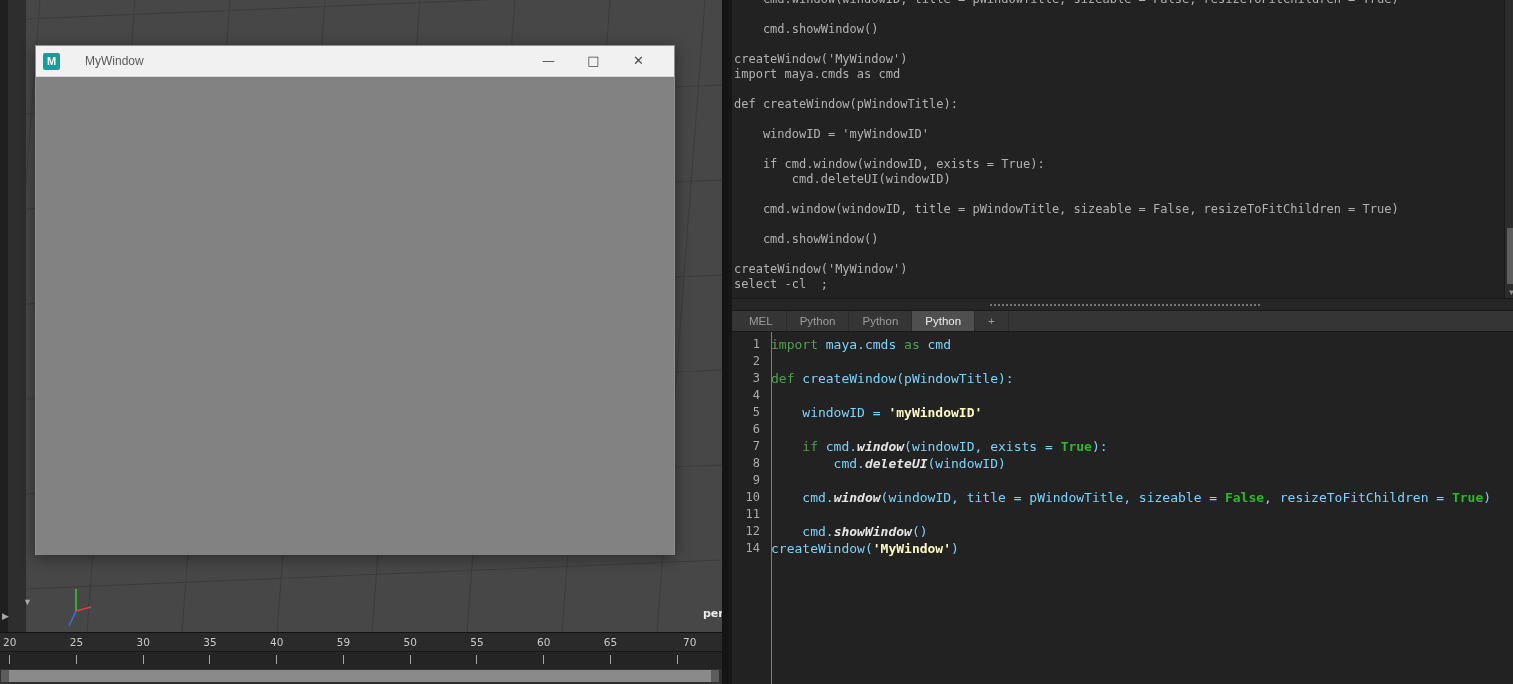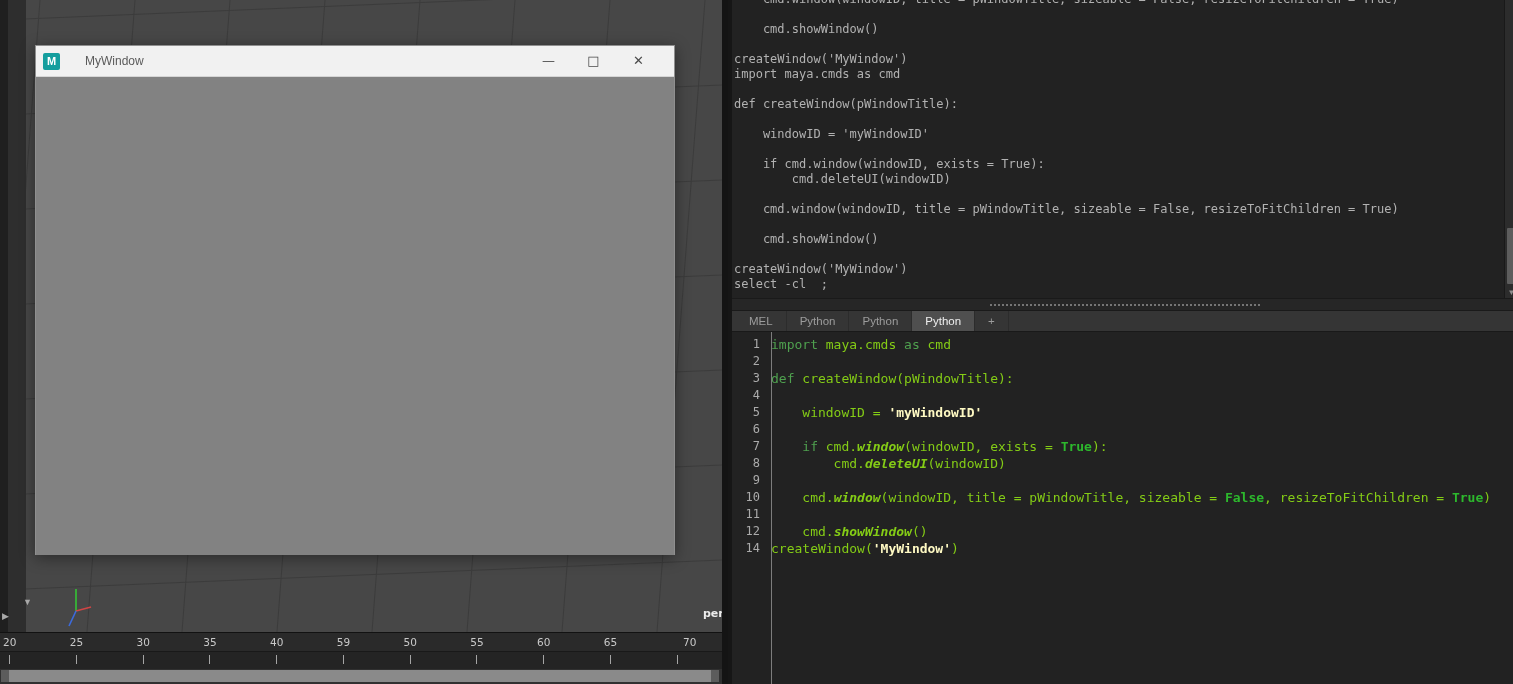--- a/index.html
+++ b/index.html
@@ -56,23 +56,23 @@
 
   .codepane { position:absolute; left:0; top:332px; width:785px; height:352px; background:#222222; overflow:hidden; }
   .gutterline { position:absolute; left:39px; top:0; bottom:0; width:1px; background:#7d7d7d; }
   .codelines { padding-top:4px; }
   .cline { display:flex; min-height:17px; line-height:17px; font-family:"DejaVu Sans Mono", monospace; font-size:13px; }
   .ln { flex:none; width:35px; padding-right:7px; text-align:right; color:#ababab; font-size:12px; }
   .ctext { white-space:pre; color:#cfcfcf; padding-left:4px; }
   .ctext span { white-space:pre; }
   .kw   { color:#4fa14f; }
   .str  { color:#fef9c3; font-weight:bold; }
-  .fn   { color:#84cc16; font-style:italic; font-weight:bold; }
+  .fn   { color:#e5e5e5; font-style:italic; font-weight:bold; }
   .bool { color:#2db82d; font-weight:bold; }
-  .pl   { color:#84cc16; }
+  .pl   { color:#7dd3fc; }
 
   .watermark { position:absolute; right:32px; top:588px; color:#ffffff; font-size:46px; font-weight:bold; font-family:"DejaVu Sans", sans-serif; letter-spacing:1px; }
 </style>
 </head>
 <body>
 
 <div class="app">
 
   <div class="left-panel">
     <div class="viewport">

